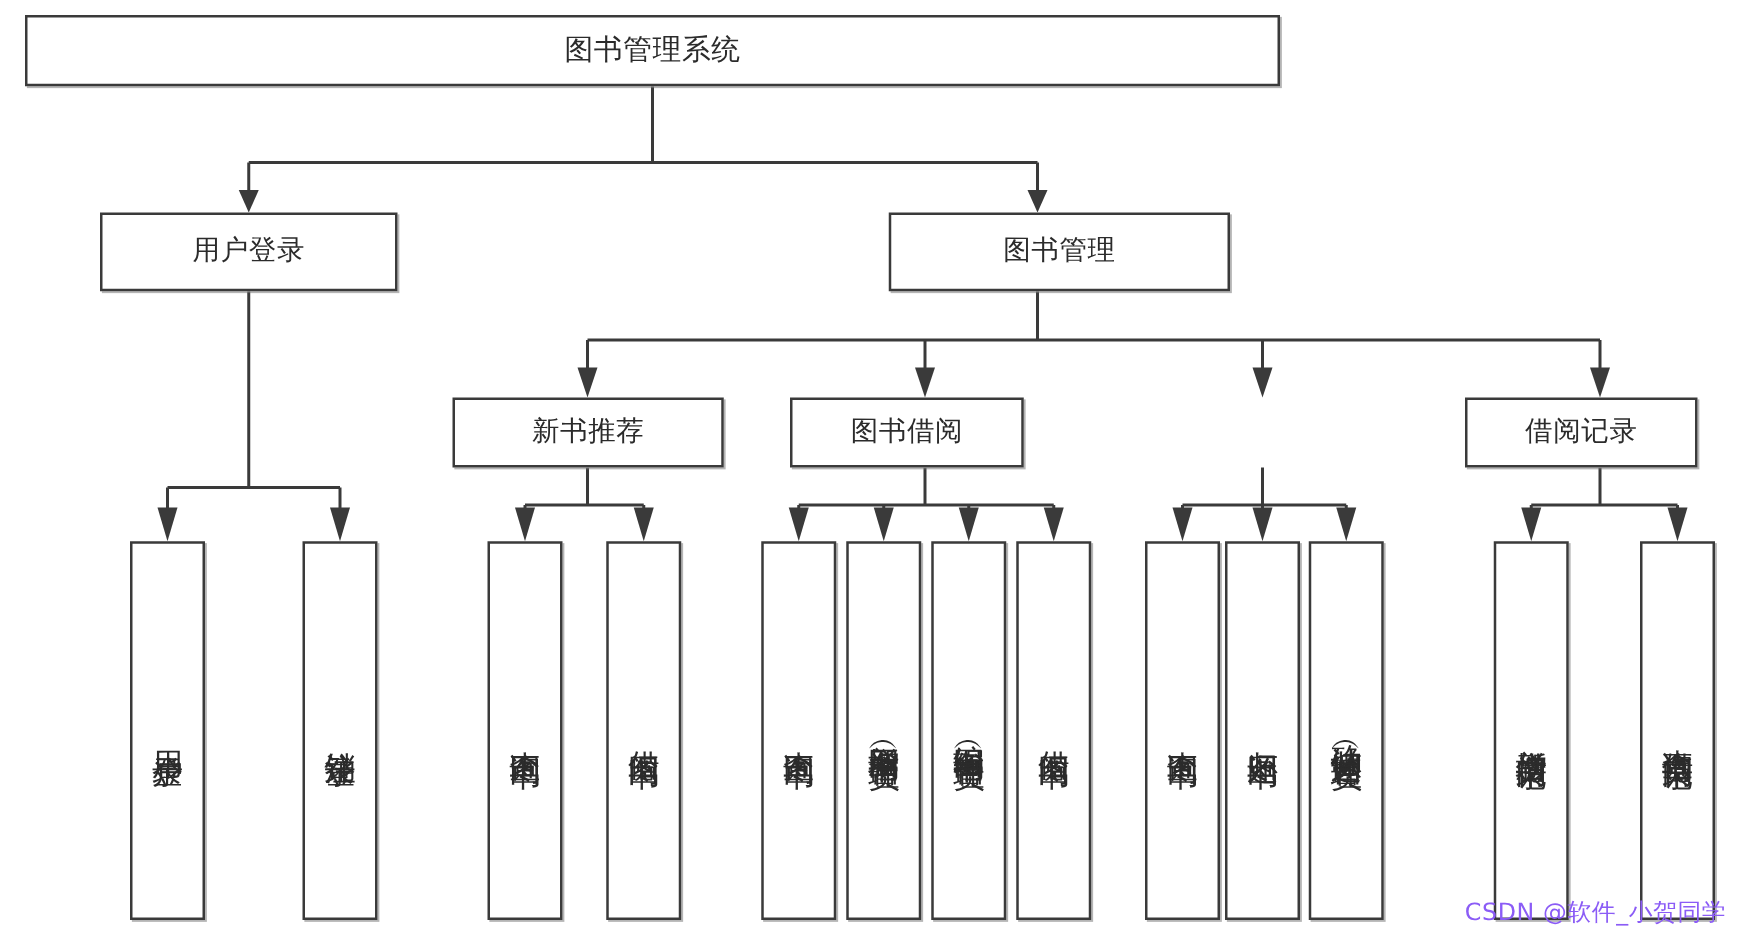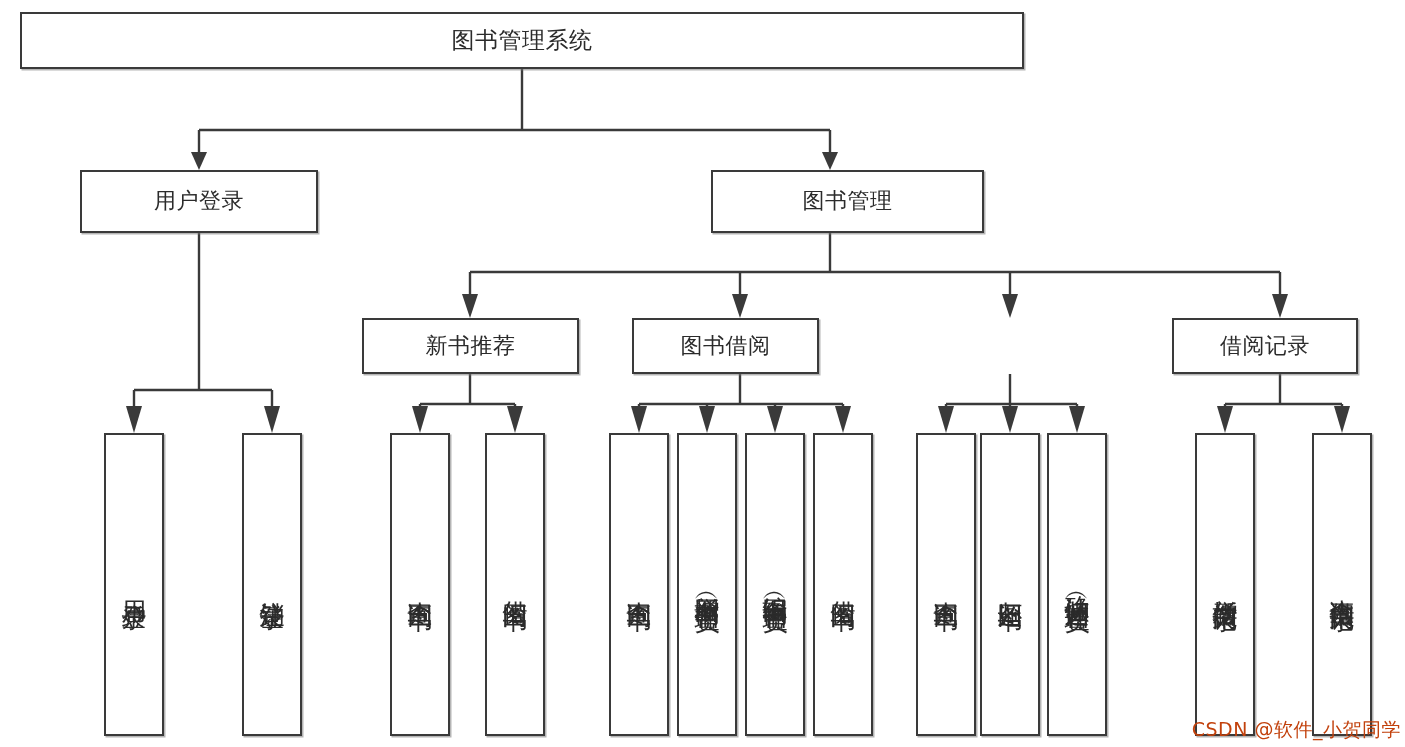--- a/index.html
+++ b/index.html
@@ -71,24 +71,24 @@
     stroke-width: 2.4;
     fill: none;
   }
   #wires polygon.head {
     fill: #3a3a3a;
     stroke: none;
   }
   
   #watermark {
     position: absolute;
-    right: 4px;
+    right: 24px;
     bottom: 4px;
     font-size: 19px;
-    color: #c2410c;
+    color: #8b5cf6;
     letter-spacing: 0.5px;
     white-space: nowrap;
     user-select: none;
   }
 </style>
 </head>
 <body>
 
 <div id="canvas">
 

